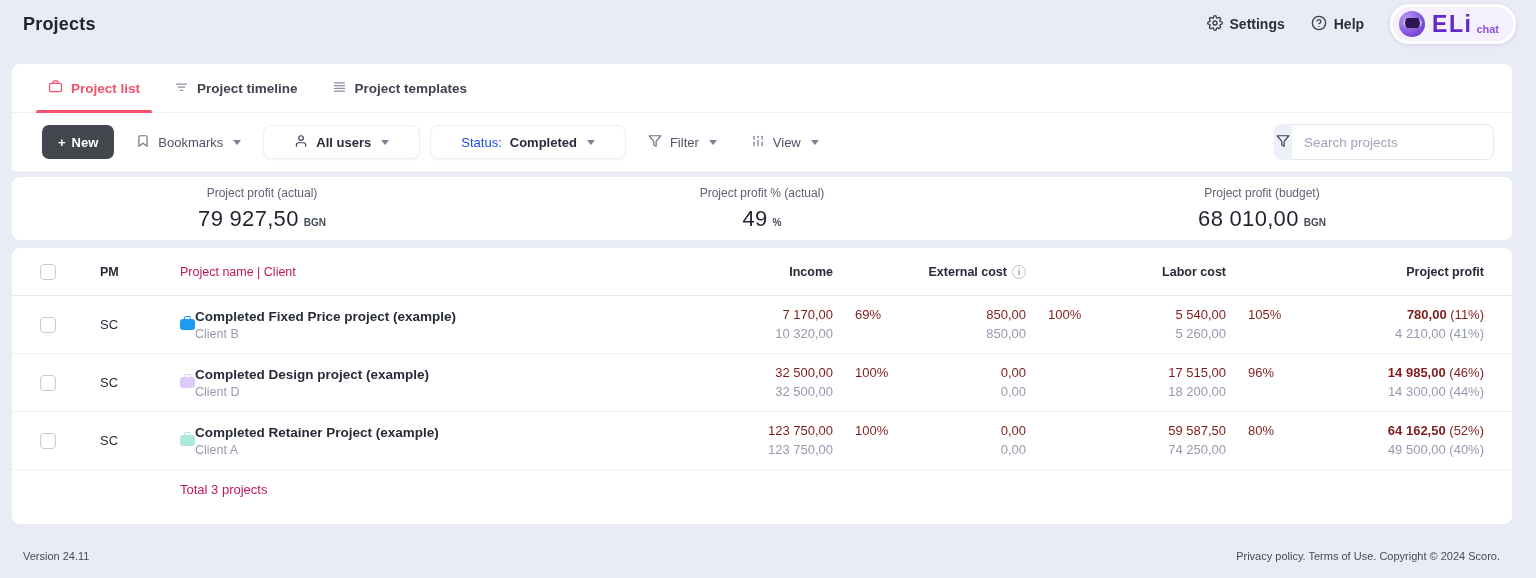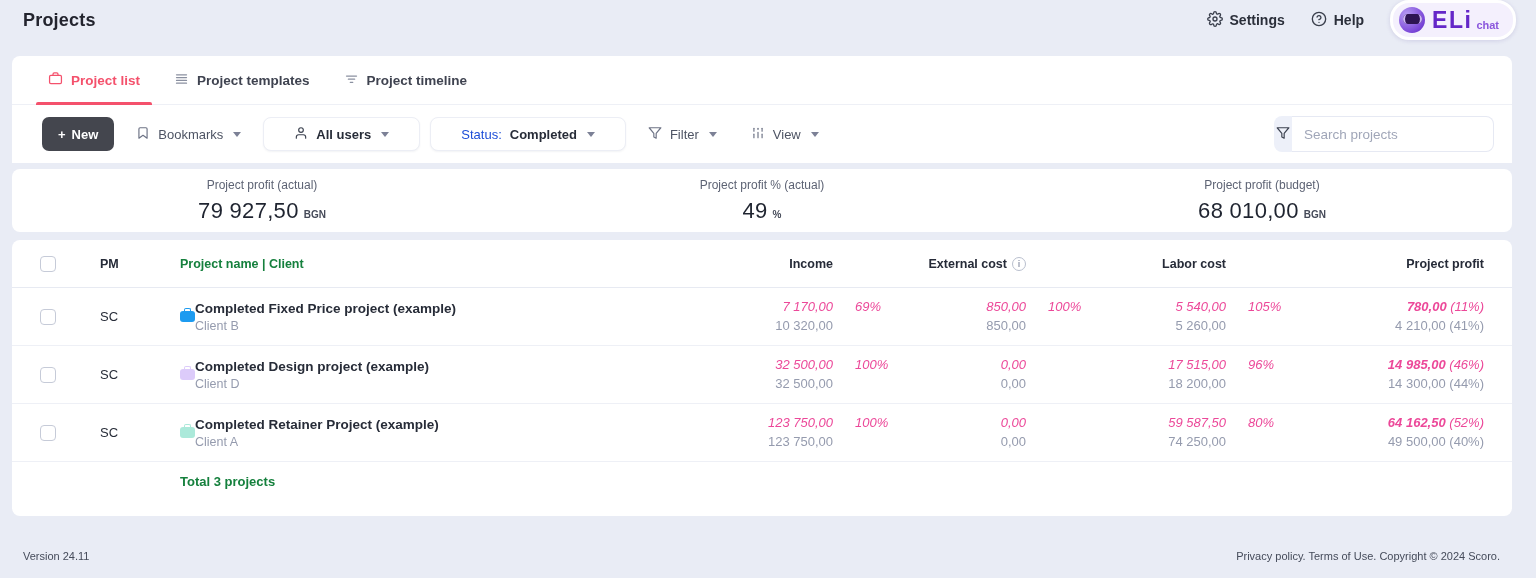--- a/index.html
+++ b/index.html
@@ -5,21 +5,21 @@
   * { margin:0; padding:0; box-sizing:border-box; }
   html,body { width:1536px; height:578px; overflow:hidden; }
   body {
     font-family:"Liberation Sans", sans-serif;
     background:#e9ecf5;
     color:#272c38;
     font-size:13px;
     position:relative;
   }
   .topbar {
-    height:56px; display:flex; align-items:center;
+    height:64px; display:flex; align-items:center;
     padding:0 20px 16px 23px; justify-content:space-between;
   }
   .page-title { font-size:18px; font-weight:800; color:#23242e; letter-spacing:.2px; }
   .topbar-right { display:flex; align-items:center; gap:26px; }
   .top-btn { display:flex; align-items:center; gap:7px; font-weight:700; font-size:14px; color:#2b2f3a; cursor:pointer; }
   .top-btn svg { stroke:#3a3f4c; }
   .logo-pill {
     display:flex; align-items:center; gap:7px;
     background:#f4f0fd; border:3px solid #ffffff; border-radius:19px;
     padding:4px 14px 4px 6px; box-shadow:0 1px 4px rgba(90,70,160,.18); cursor:pointer;
@@ -114,32 +114,32 @@
   .case-icon { width:15px; height:11px; border-radius:3px; background:currentColor; position:relative; flex:0 0 auto; }
   .case-icon::before {
     content:""; position:absolute; left:4px; right:4px; top:-3px; height:3px;
     border:1.5px solid currentColor; border-bottom:none; border-radius:2px 2px 0 0;
   }
   .name-stack { display:flex; flex-direction:column; gap:3px; min-width:0; }
   .proj-name { font-weight:700; font-size:13.5px; color:#272c38; cursor:pointer; white-space:nowrap; }
   .proj-client { font-size:12.5px; color:#959bae; }
   .num-cell { display:flex; flex-direction:column; gap:3px; text-align:right; }
   .pct-cell { display:flex; flex-direction:column; gap:3px; text-align:left; padding-left:22px; }
-  .l1 { font-size:13px; color:#ec4899; min-height:16px;font-style:italic; }
+  .l1 { font-size:13px; color:#7f1d1d; min-height:16px; }
   .l2 { font-size:13px; color:#959bae; min-height:16px; }
   .profit-main { font-weight:700; }
   .profit-pct { font-weight:400; }
   .head-right { text-align:right; }
   .head-ext { display:flex; align-items:center; justify-content:flex-end; gap:5px; }
   .info-icon {
     width:14px; height:14px; border:1px solid #b9bfce; border-radius:50%;
     color:#9aa0b2; font-size:9px; font-weight:700; display:flex; align-items:center; justify-content:center; cursor:pointer;
   }
   .total-row { height:38px; }
-  .total-label { font-weight:700; font-size:13px; color:#15803d; padding-left:16px; }
+  .total-label { font-weight:400; font-size:13px; color:#be185d; padding-left:16px; }
 
   .footerbar {
     position:absolute; left:0; right:0; bottom:0; height:45px;
     display:flex; align-items:center; justify-content:space-between;
     padding:0 36px 0 23px; font-size:11px; color:#454b5a;
   }
   svg.ic { fill:none; stroke-width:2; stroke-linecap:round; stroke-linejoin:round; }
 </style>
 </head>
 <body>
@@ -177,41 +177,41 @@
 <div class="card tabs-card">
   <div class="tabsbar">
     <div class="tab active">
       <span>
         <svg class="ic" width="15" height="15" viewBox="0 0 24 24">
             <rect x="2.5" y="7" width="19" height="13" rx="2"></rect>
             <path d="M8 7V5a2 2 0 0 1 2-2h4a2 2 0 0 1 2 2v2"></path>
           </svg>
       </span>
       <span>Project list</span>
+    </div>
+    <div class="tab">
+      <span>
+        <svg class="ic" width="15" height="15" viewBox="0 0 24 24">
+            <line x1="4" y1="8" x2="20" y2="8"></line>
+            <line x1="7" y1="13" x2="17" y2="13"></line>
+            <line x1="10" y1="18" x2="14" y2="18"></line>
+          </svg>
+      </span>
+      <span>Project timeline</span>
     </div>
     <div class="tab">
       <span>
         <svg class="ic" width="15" height="15" viewBox="0 0 24 24">
             <line x1="4" y1="6" x2="20" y2="6"></line>
             <line x1="4" y1="10.5" x2="20" y2="10.5"></line>
             <line x1="4" y1="15" x2="20" y2="15"></line>
             <line x1="4" y1="19.5" x2="20" y2="19.5"></line>
           </svg>
       </span>
       <span>Project templates</span>
-    </div>
-    <div class="tab">
-      <span>
-        <svg class="ic" width="15" height="15" viewBox="0 0 24 24">
-            <line x1="4" y1="8" x2="20" y2="8"></line>
-            <line x1="7" y1="13" x2="17" y2="13"></line>
-            <line x1="10" y1="18" x2="14" y2="18"></line>
-          </svg>
-      </span>
-      <span>Project timeline</span>
     </div>
   </div>
 
   <div class="toolbar">
     <button class="btn-new">
       <span>+</span>
       <span>New</span>
     </button>
     <div class="ghost-btn">
       <span>

